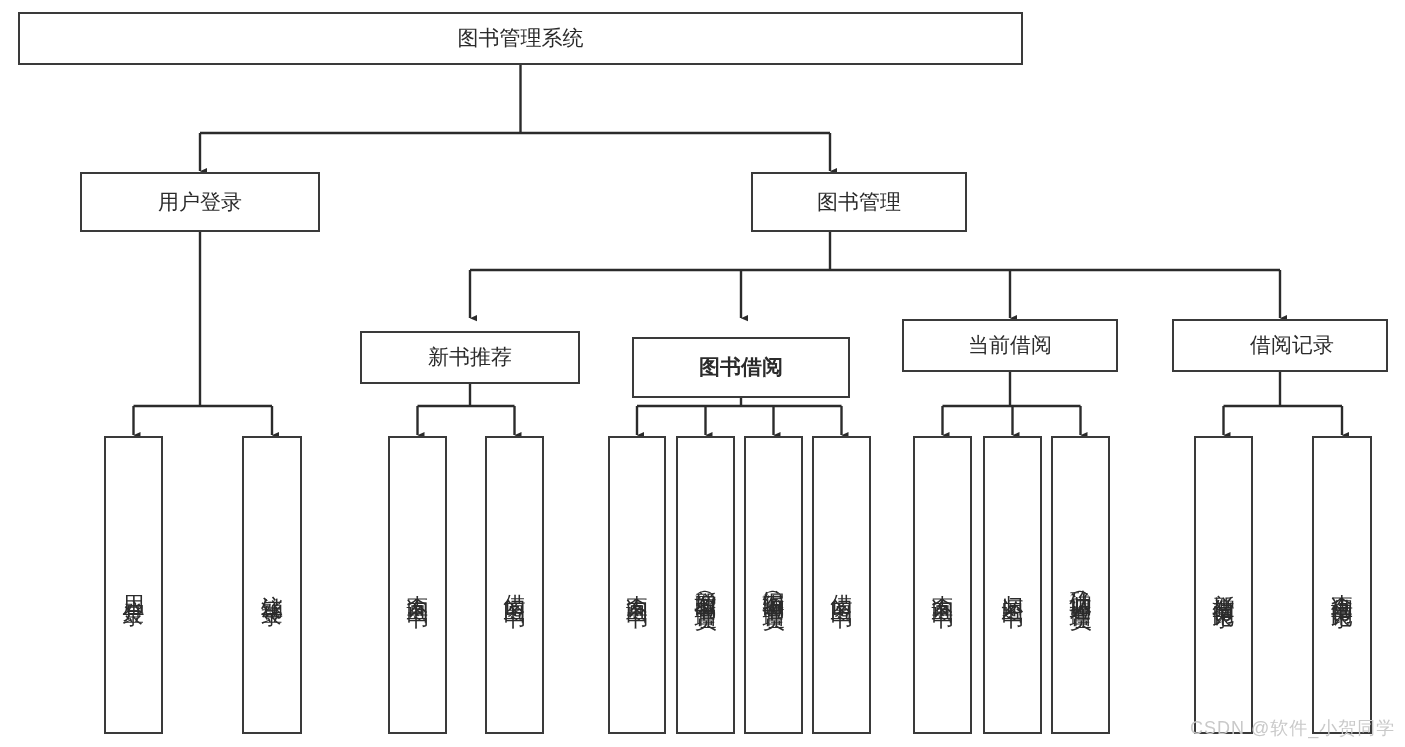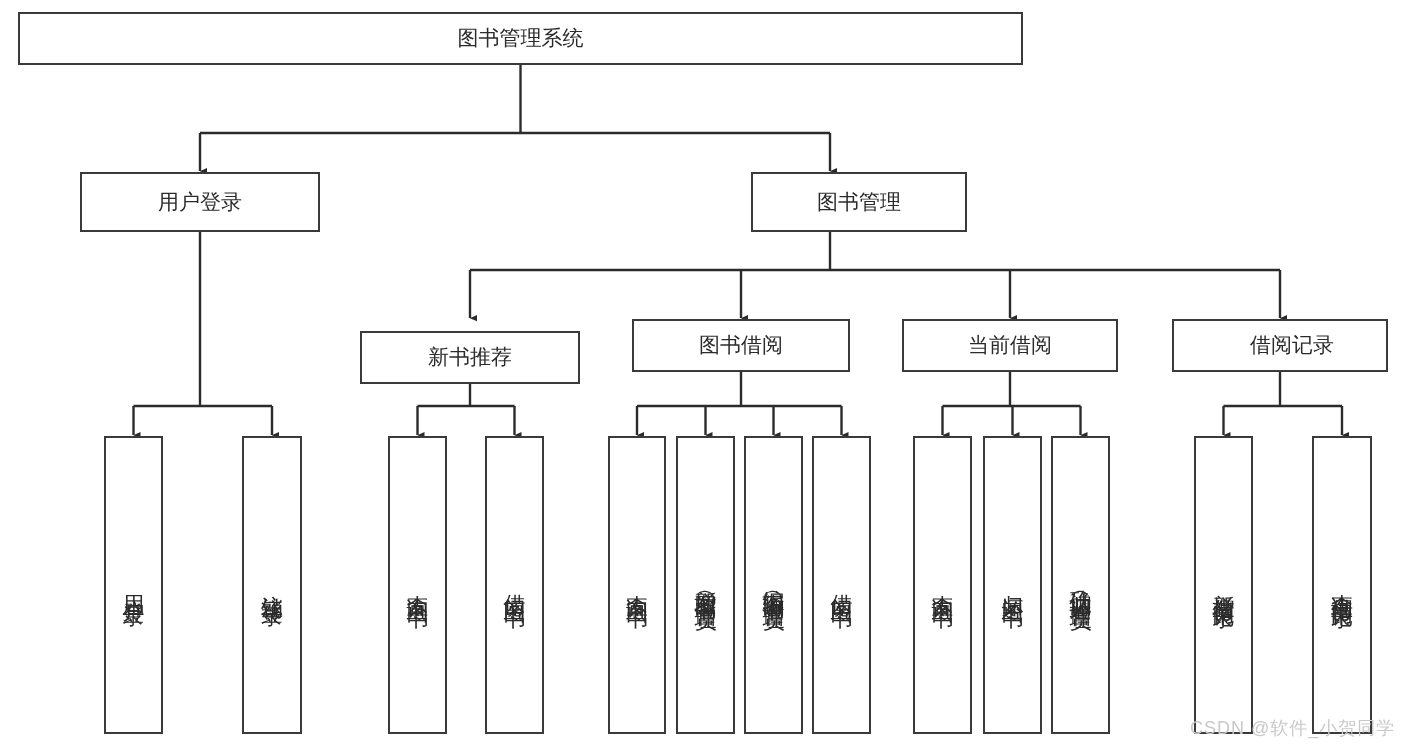--- a/index.html
+++ b/index.html
@@ -98,21 +98,21 @@
       </div>
       <div class="node-box horizontal" style="left: 80px; top: 172px; width: 240px; height: 60px;">
         <span class="node-label">用户登录</span>
       </div>
       <div class="node-box horizontal" style="left: 712px; top: 172px; width: 216px; height: 60px; margin-left: 39px;">
         <span class="node-label">图书管理</span>
       </div>
       <div class="node-box horizontal" style="left: 360px; top: 319px; width: 220px; height: 53px; margin-top: 12px;">
         <span class="node-label">新书推荐</span>
       </div>
-      <div class="node-box horizontal" style="left: 632px; top: 319px; width: 218px; height: 53px;">
+      <div class="node-box horizontal" style="left: 632px; top: 337px; width: 218px; height: 61px; font-weight: bold;">
         <span class="node-label">图书借阅</span>
       </div>
       <div class="node-box horizontal" style="left: 902px; top: 319px; width: 216px; height: 53px;">
         <span class="node-label">当前借阅</span>
       </div>
       <div class="node-box horizontal" style="left: 1172px; top: 319px; width: 216px; height: 53px; padding-left: 24px;">
         <span class="node-label">借阅记录</span>
       </div>
       <div class="node-box vertical" style="left: 104px; top: 436px; width: 59px; height: 298px;">
         <span class="node-label">用户登录</span>

